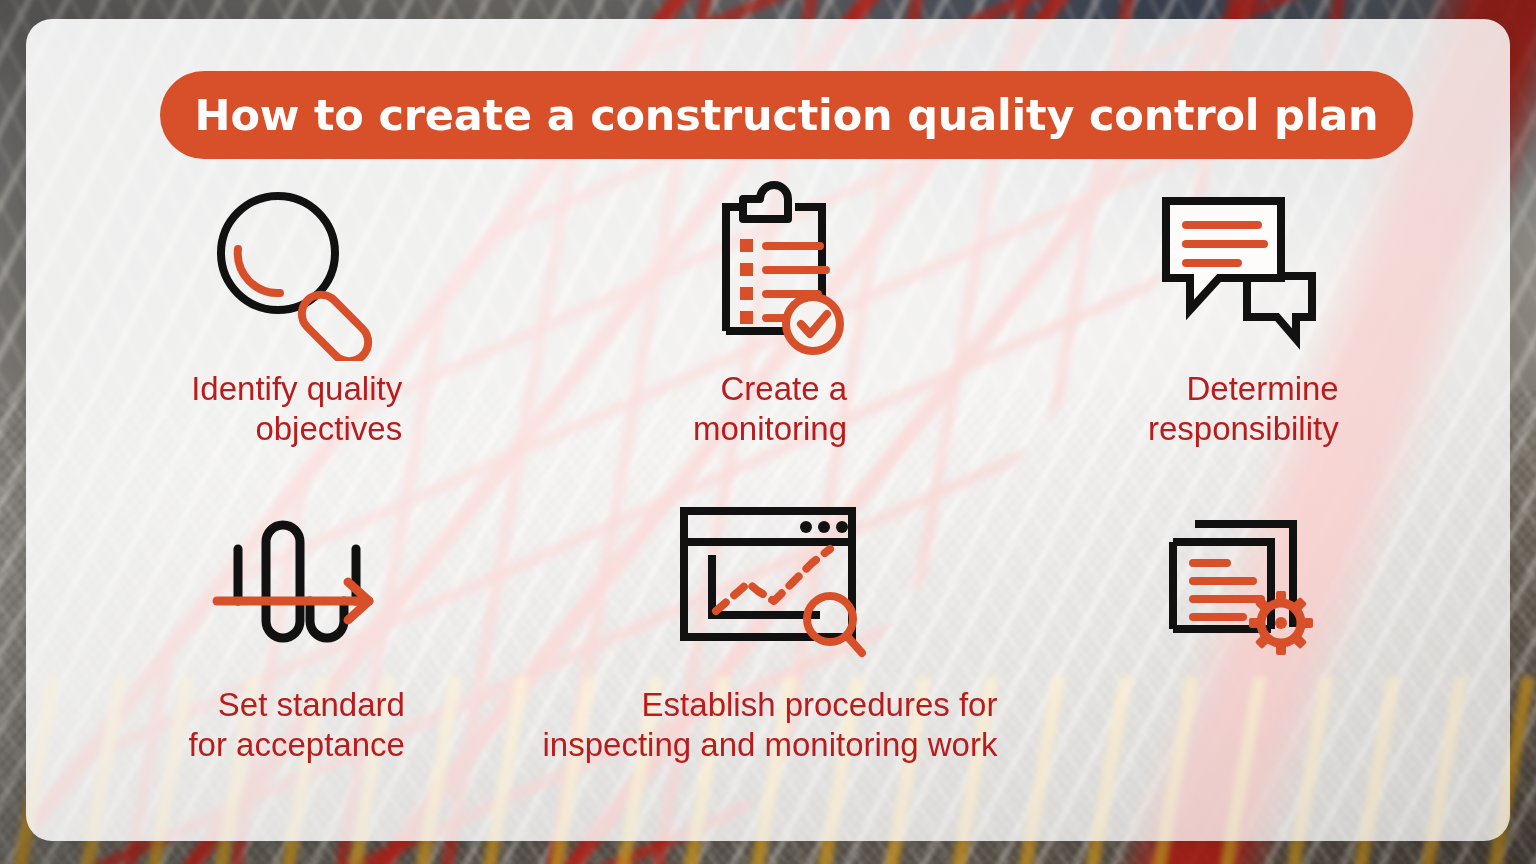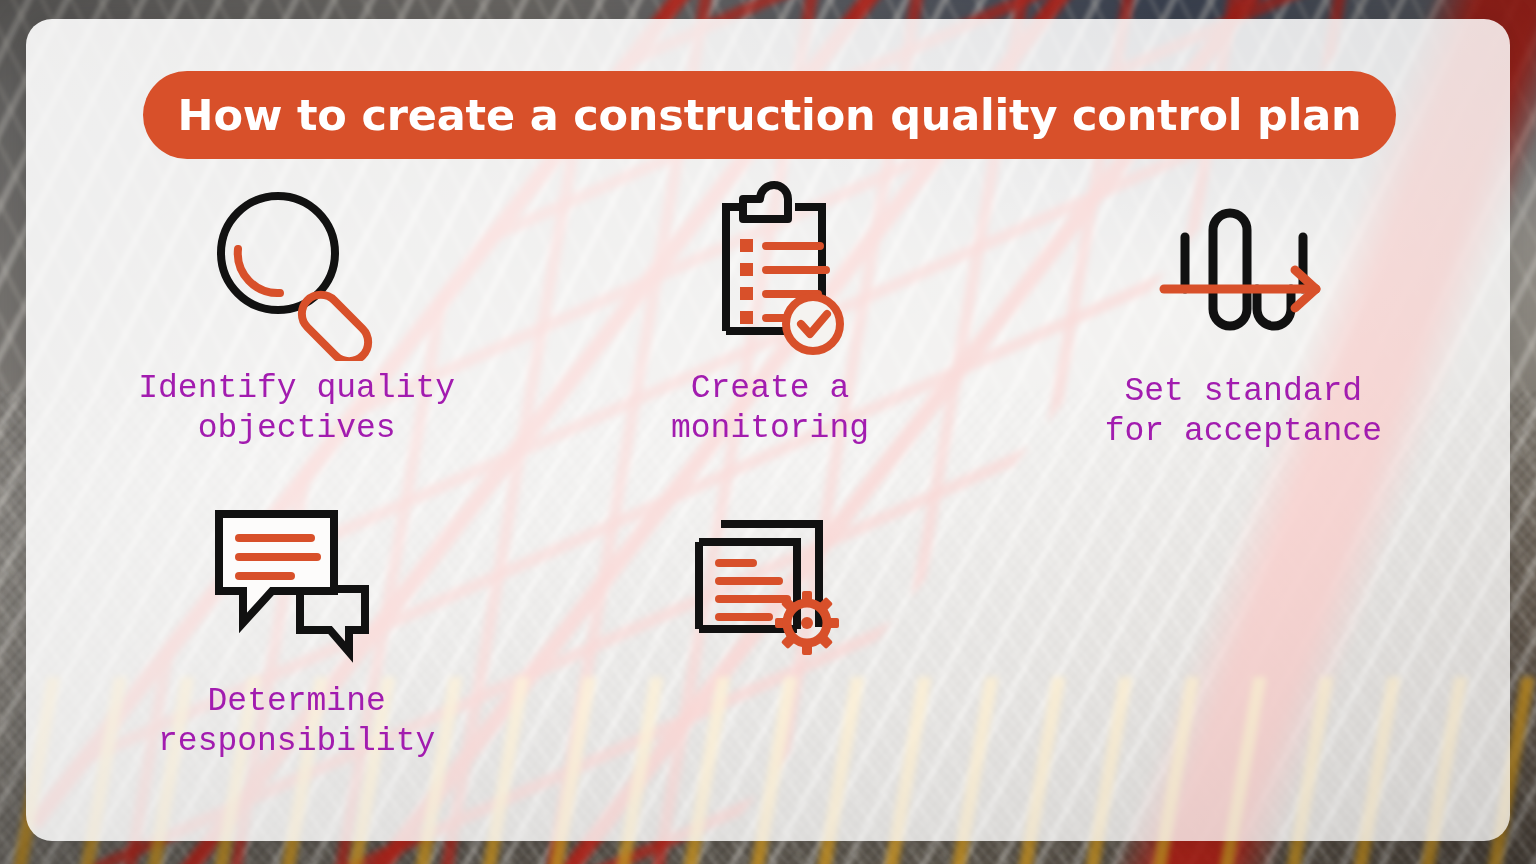--- a/index.html
+++ b/index.html
@@ -91,21 +91,21 @@
     left:26px; top:19px;
     width:1484px; height:822px;
     border-radius:26px;
     background:linear-gradient(150deg, rgba(255,255,255,.90) 0%, rgba(255,255,255,.86) 42%, rgba(255,255,255,.80) 72%, rgba(255,255,255,.74) 100%);
     box-shadow:0 0 36px rgba(0,0,0,.18);
   }
 
   
   #title-pill {
     position:absolute;
-    left:143px; top:71px;
+    left:160px; top:71px;
     width:1253px; height:88px;
     background:#D8502A;
     border-radius:44px;
     display:flex; align-items:center; justify-content:center;text-align:center;
   }
   #title-text {
     color:#ffffff;
     font-size:43px;
     font-weight:bold;
     letter-spacing:-.2px;
@@ -127,25 +127,25 @@
     flex-direction:column;
     align-items:center;
     justify-content:flex-start;
   }
   .step-icon {
     height:185px;
     display:flex; align-items:center; justify-content:center;
   }
   .step-label {
     margin-top:6px;
-    text-align:center;
-    color:#a21caf;
+    text-align:right;
+    color:#b91c1c;
     font-size:33px;
     line-height:1.22;
-    font-family:Liberation Mono, monospace;
+    font-family:Liberation Sans, sans-serif;
     white-space:pre-line;
   }
   
   .row2 .step-icon { height:178px; }
   .row2 .step-label { margin-top:16px; }
 </style>
 </head>
 <body>
 
 <div id="bg-photo">
@@ -198,20 +198,36 @@
 
         <circle cx="131" cy="143" r="27" fill="#F5F3F0"></circle>
         <circle cx="131" cy="143" r="27" fill="none" stroke="#D8502A" stroke-width="8"></circle>
         <path d="M119 143 l9 10 l17 -20" fill="none" stroke="#D8502A" stroke-width="8" stroke-linecap="round" stroke-linejoin="round"></path>
       </svg>
     </div>
     <div class="step-label">Create a
 monitoring</div>
   </div>
 
+  <div class="step">
+    <div class="step-icon">
+      <svg width="195" height="175" viewBox="0 0 195 175">
+
+        <path d="M101 93 H166 V134 H150 V156 L131 134 H101 Z" fill="none" stroke="#111111" stroke-width="8" stroke-linejoin="miter"></path>
+
+        <path d="M20 18 H135 V95 H73 L44 127 V95 H20 Z" fill="#FDFCFB" stroke="#111111" stroke-width="8" stroke-linejoin="miter"></path>
+        <rect x="36" y="38" width="80" height="8" rx="4" fill="#D8502A"></rect>
+        <rect x="36" y="57" width="86" height="8" rx="4" fill="#D8502A"></rect>
+        <rect x="36" y="76" width="60" height="8" rx="4" fill="#D8502A"></rect>
+      </svg>
+    </div>
+    <div class="step-label">Determine
+responsibility</div>
+  </div>
+
   <div class="step row2">
     <div class="step-icon">
       <svg width="175" height="165" viewBox="0 0 175 165">
         <g fill="none" stroke="#111111" stroke-width="9" stroke-linecap="round" stroke-linejoin="round">
 
           <path d="M29 52 V104"></path>
 
           <path d="M57 104 V45 A17 17 0 0 1 91 45 V104"></path>
 
           <path d="M57 104 V124 A17 17 0 0 0 91 124 V104" transform="translate(0,0)"></path>
@@ -224,36 +240,41 @@
         <g fill="none" stroke="#D8502A" stroke-width="9" stroke-linecap="round" stroke-linejoin="round">
           <path d="M8 104 H160"></path>
           <path d="M139 85 L160 104 L139 123"></path>
         </g>
       </svg>
     </div>
     <div class="step-label">Set standard
 for acceptance</div>
   </div>
 
-  <div class="step">
-    <div class="step-icon">
-      <svg width="195" height="175" viewBox="0 0 195 175">
-
-        <path d="M101 93 H166 V134 H150 V156 L131 134 H101 Z" fill="none" stroke="#111111" stroke-width="8" stroke-linejoin="miter"></path>
-
-        <path d="M20 18 H135 V95 H73 L44 127 V95 H20 Z" fill="#FDFCFB" stroke="#111111" stroke-width="8" stroke-linejoin="miter"></path>
-        <rect x="36" y="38" width="80" height="8" rx="4" fill="#D8502A"></rect>
-        <rect x="36" y="57" width="86" height="8" rx="4" fill="#D8502A"></rect>
-        <rect x="36" y="76" width="60" height="8" rx="4" fill="#D8502A"></rect>
-      </svg>
-    </div>
-    <div class="step-label">Determine
-responsibility</div>
-  </div>
-
+  <div class="step row2">
+    <div class="step-icon">
+      <svg width="200" height="165" viewBox="0 0 200 165">
+
+        <rect x="14" y="14" width="168" height="126" fill="none" stroke="#111111" stroke-width="8"></rect>
+        <line x1="14" y1="45" x2="182" y2="45" stroke="#111111" stroke-width="8"></line>
+        <circle cx="136" cy="30" r="6" fill="#111111"></circle>
+        <circle cx="154" cy="30" r="6" fill="#111111"></circle>
+        <circle cx="172" cy="30" r="6" fill="#111111"></circle>
+
+        <path d="M42 58 V118 H150" fill="none" stroke="#111111" stroke-width="8" stroke-linejoin="miter"></path>
+
+        <path d="M46 114 L78 86 L88 94 L104 104 L118 90 L142 66 L160 52" fill="none" stroke="#D8502A" stroke-width="8" stroke-linecap="round" stroke-linejoin="round" stroke-dasharray="13 11"></path>
+
+        <circle cx="160" cy="122" r="23" fill="none" stroke="#D8502A" stroke-width="8"></circle>
+        <line x1="177" y1="139" x2="192" y2="156" stroke="#D8502A" stroke-width="8" stroke-linecap="round"></line>
+      </svg>
+    </div>
+    <div class="step-label">Establish procedures for
+inspecting and monitoring work</div>
+  </div>
 
   <div class="step row2">
     <div class="step-icon">
       <svg width="185" height="170" viewBox="0 0 185 170">
 
         <path d="M44 29 H142 V132" fill="none" stroke="#111111" stroke-width="8" stroke-linejoin="miter"></path>
 
         <path d="M22 47 H120 V134 M120 134 H22 M22 134 V47" fill="none" stroke="#111111" stroke-width="8" stroke-linejoin="miter"></path>
 
         <rect x="38" y="64" width="42" height="8" rx="4" fill="#D8502A"></rect>

